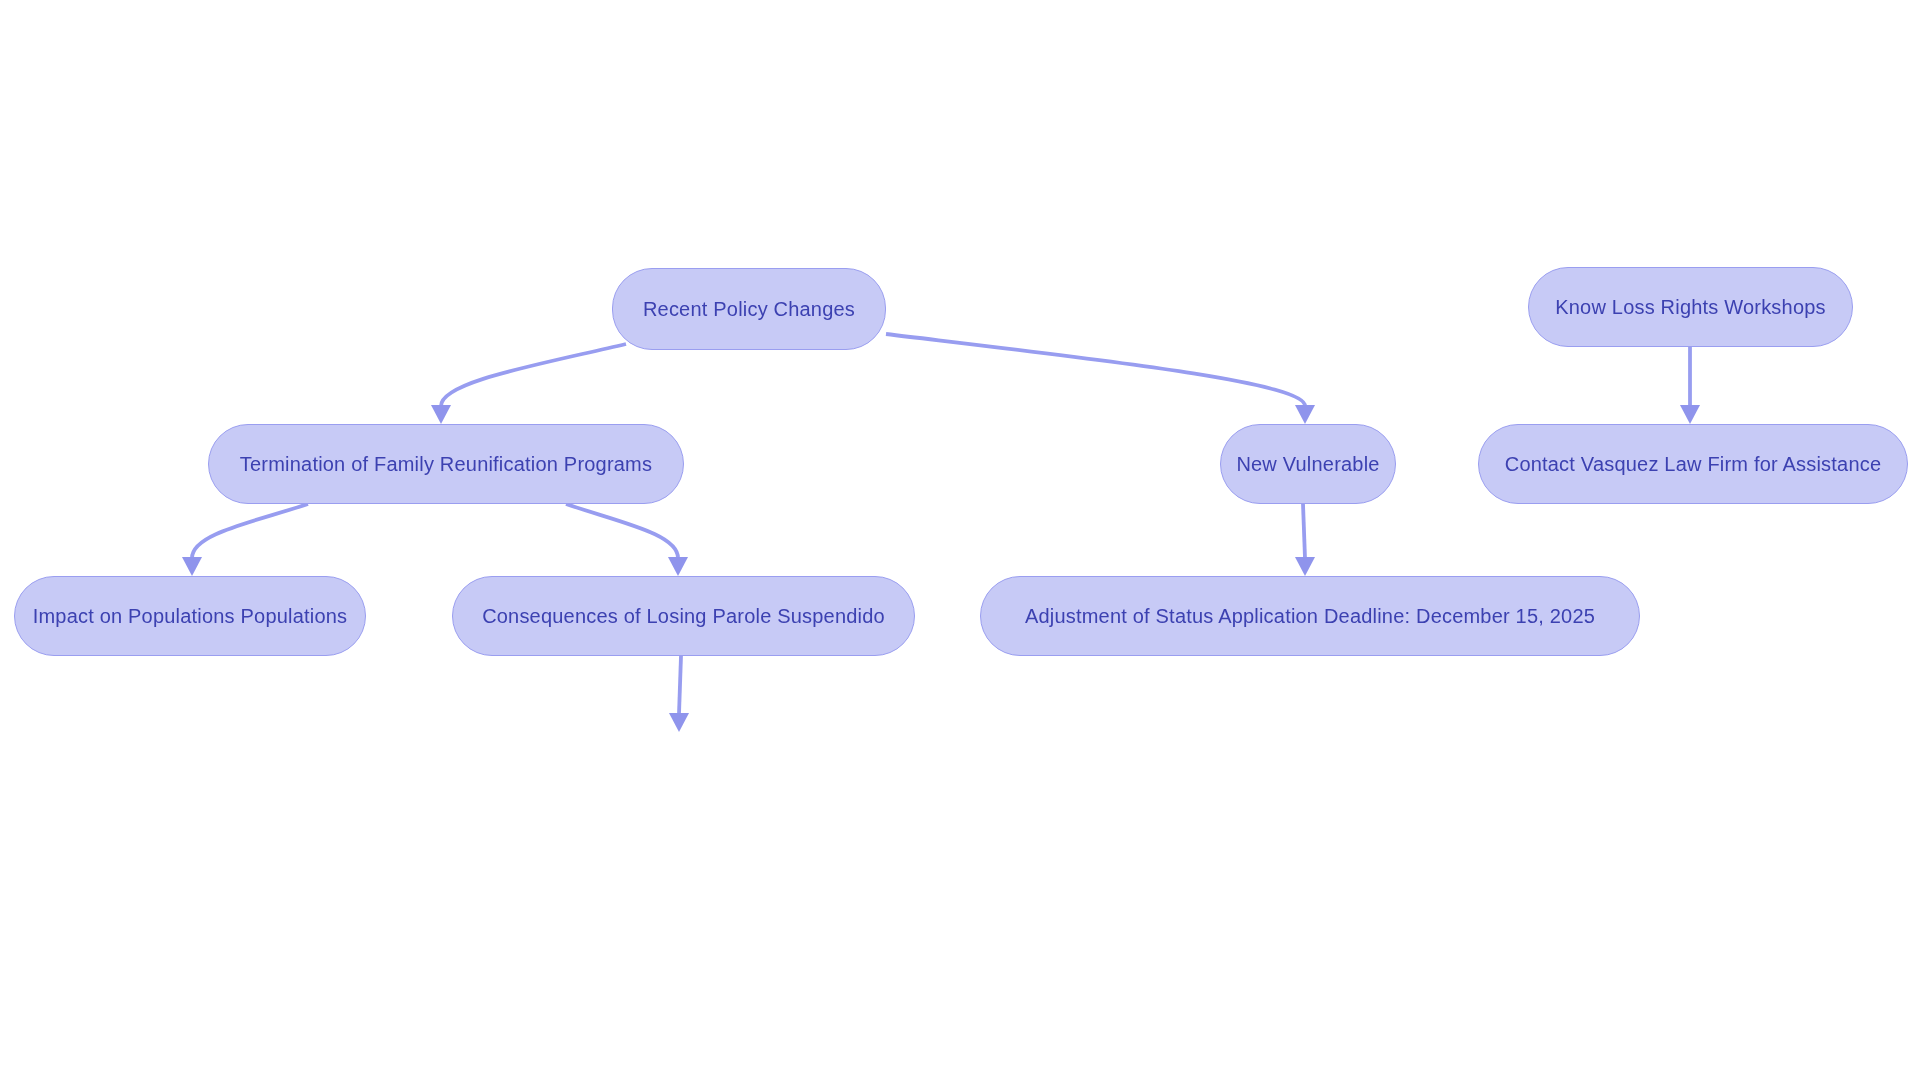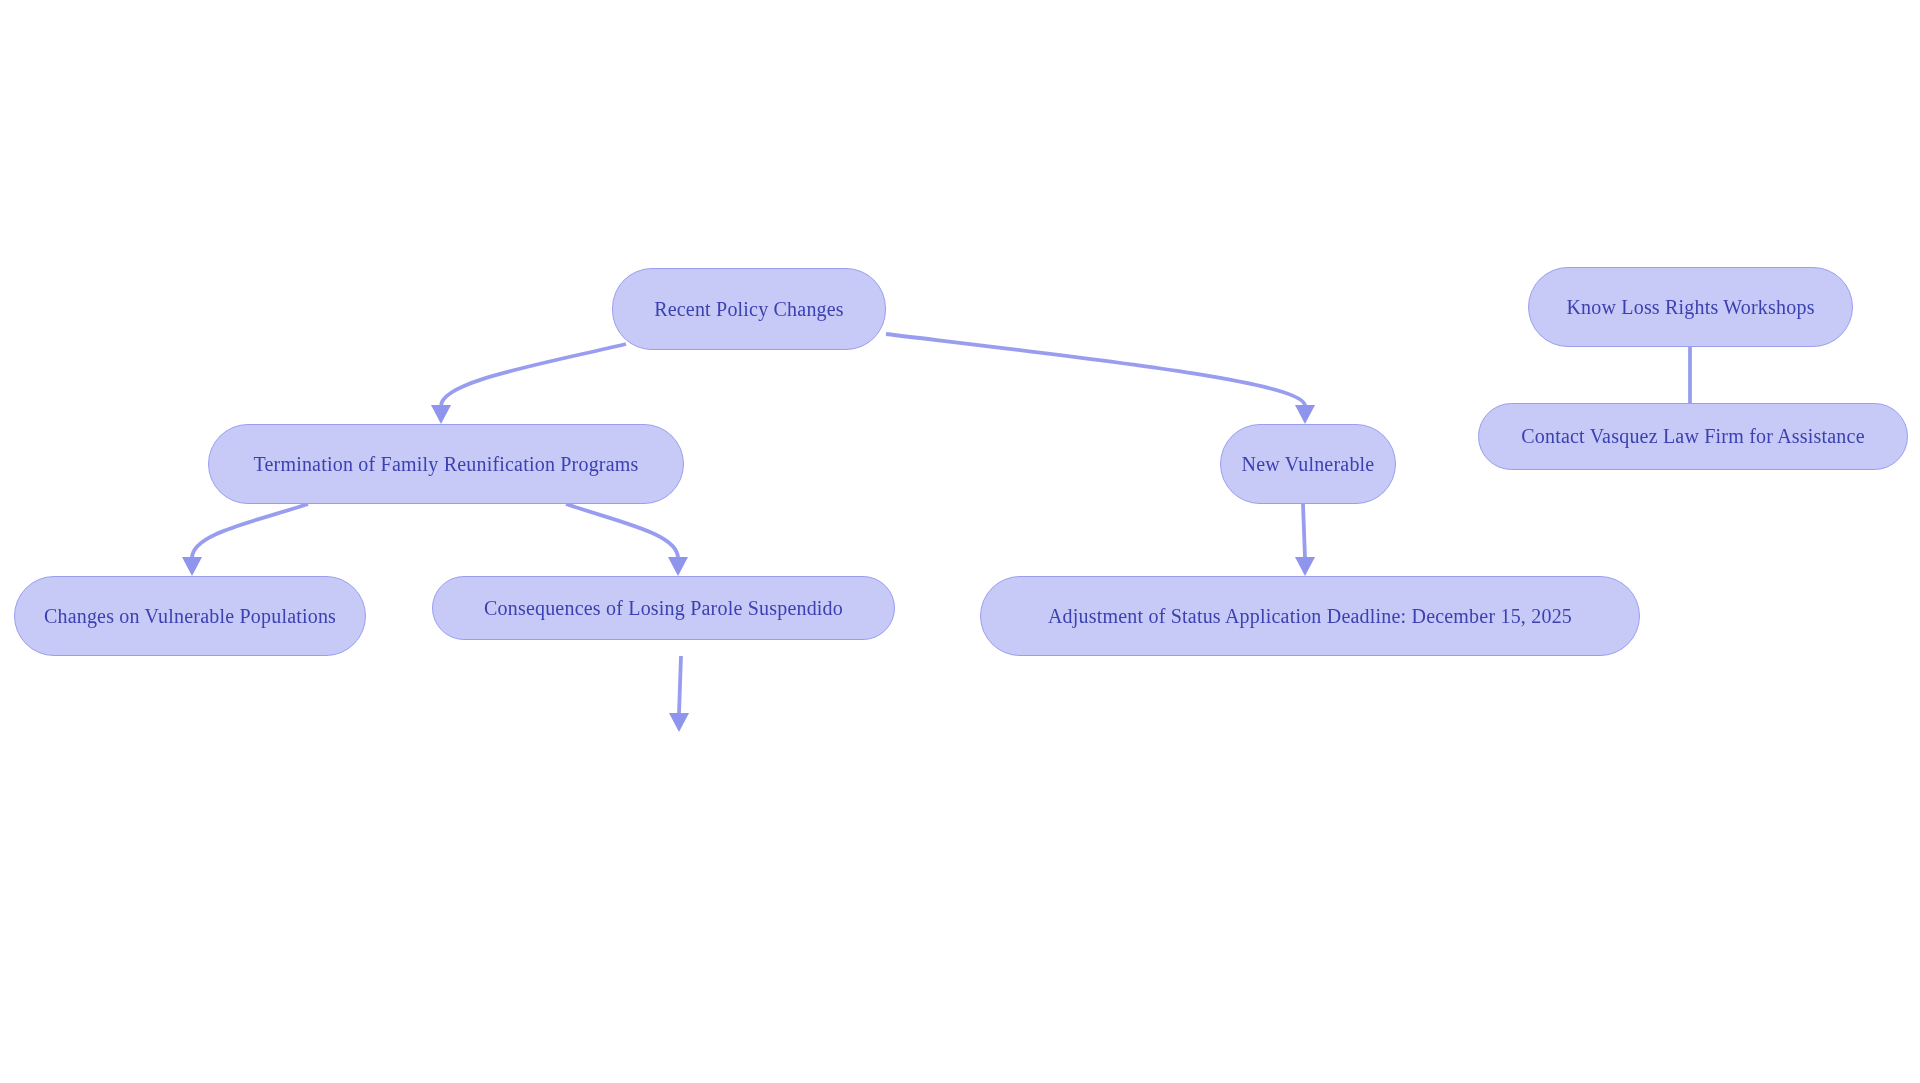--- a/index.html
+++ b/index.html
@@ -7,21 +7,20 @@
     padding: 0;
     background: #ffffff;
     font-family: "Liberation Sans", sans-serif;
   }
   .canvas {
     position: relative;
     width: 1920px;
     height: 1083px;
     background: var(--bg, #ffffff);
     overflow: hidden;
-    font-family: Liberation Serif, serif;
   }
   #edges-svg {
     position: absolute;
     left: 0;
     top: 0;
     width: 1920px;
     height: 1083px;
     pointer-events: none;
   }
   .node {
@@ -69,25 +68,25 @@
   </div>
   <div class="node" style="left: 1528px; top: 267px; width: 325px; height: 80px;">
     <span class="node-label">Know Loss Rights Workshops</span>
   </div>
   <div class="node" style="left: 208px; top: 424px; width: 476px; height: 80px;">
     <span class="node-label">Termination of Family Reunification Programs</span>
   </div>
   <div class="node" style="left: 1220px; top: 424px; width: 176px; height: 80px;">
     <span class="node-label">New Vulnerable</span>
   </div>
-  <div class="node" style="left: 1478px; top: 403px; width: 430px; height: 67px;">
+  <div class="node" style="left: 1478px; top: 424px; width: 430px; height: 80px;">
     <span class="node-label">Contact Vasquez Law Firm for Assistance</span>
   </div>
   <div class="node" style="left: 14px; top: 576px; width: 352px; height: 80px;">
-    <span class="node-label">Changes on Vulnerable Populations</span>
+    <span class="node-label">Impact on Populations Populations</span>
   </div>
-  <div class="node" style="left: 432px; top: 576px; width: 463px; height: 64px; justify-content: center;">
+  <div class="node" style="left: 452px; top: 576px; width: 463px; height: 80px; justify-content: center;">
     <span class="node-label">Consequences of Losing Parole Suspendido</span>
   </div>
   <div class="node" style="left: 980px; top: 576px; width: 660px; height: 80px;">
     <span class="node-label">Adjustment of Status Application Deadline: December 15, 2025</span>
   </div>
 </div>
 
 </body></html>

